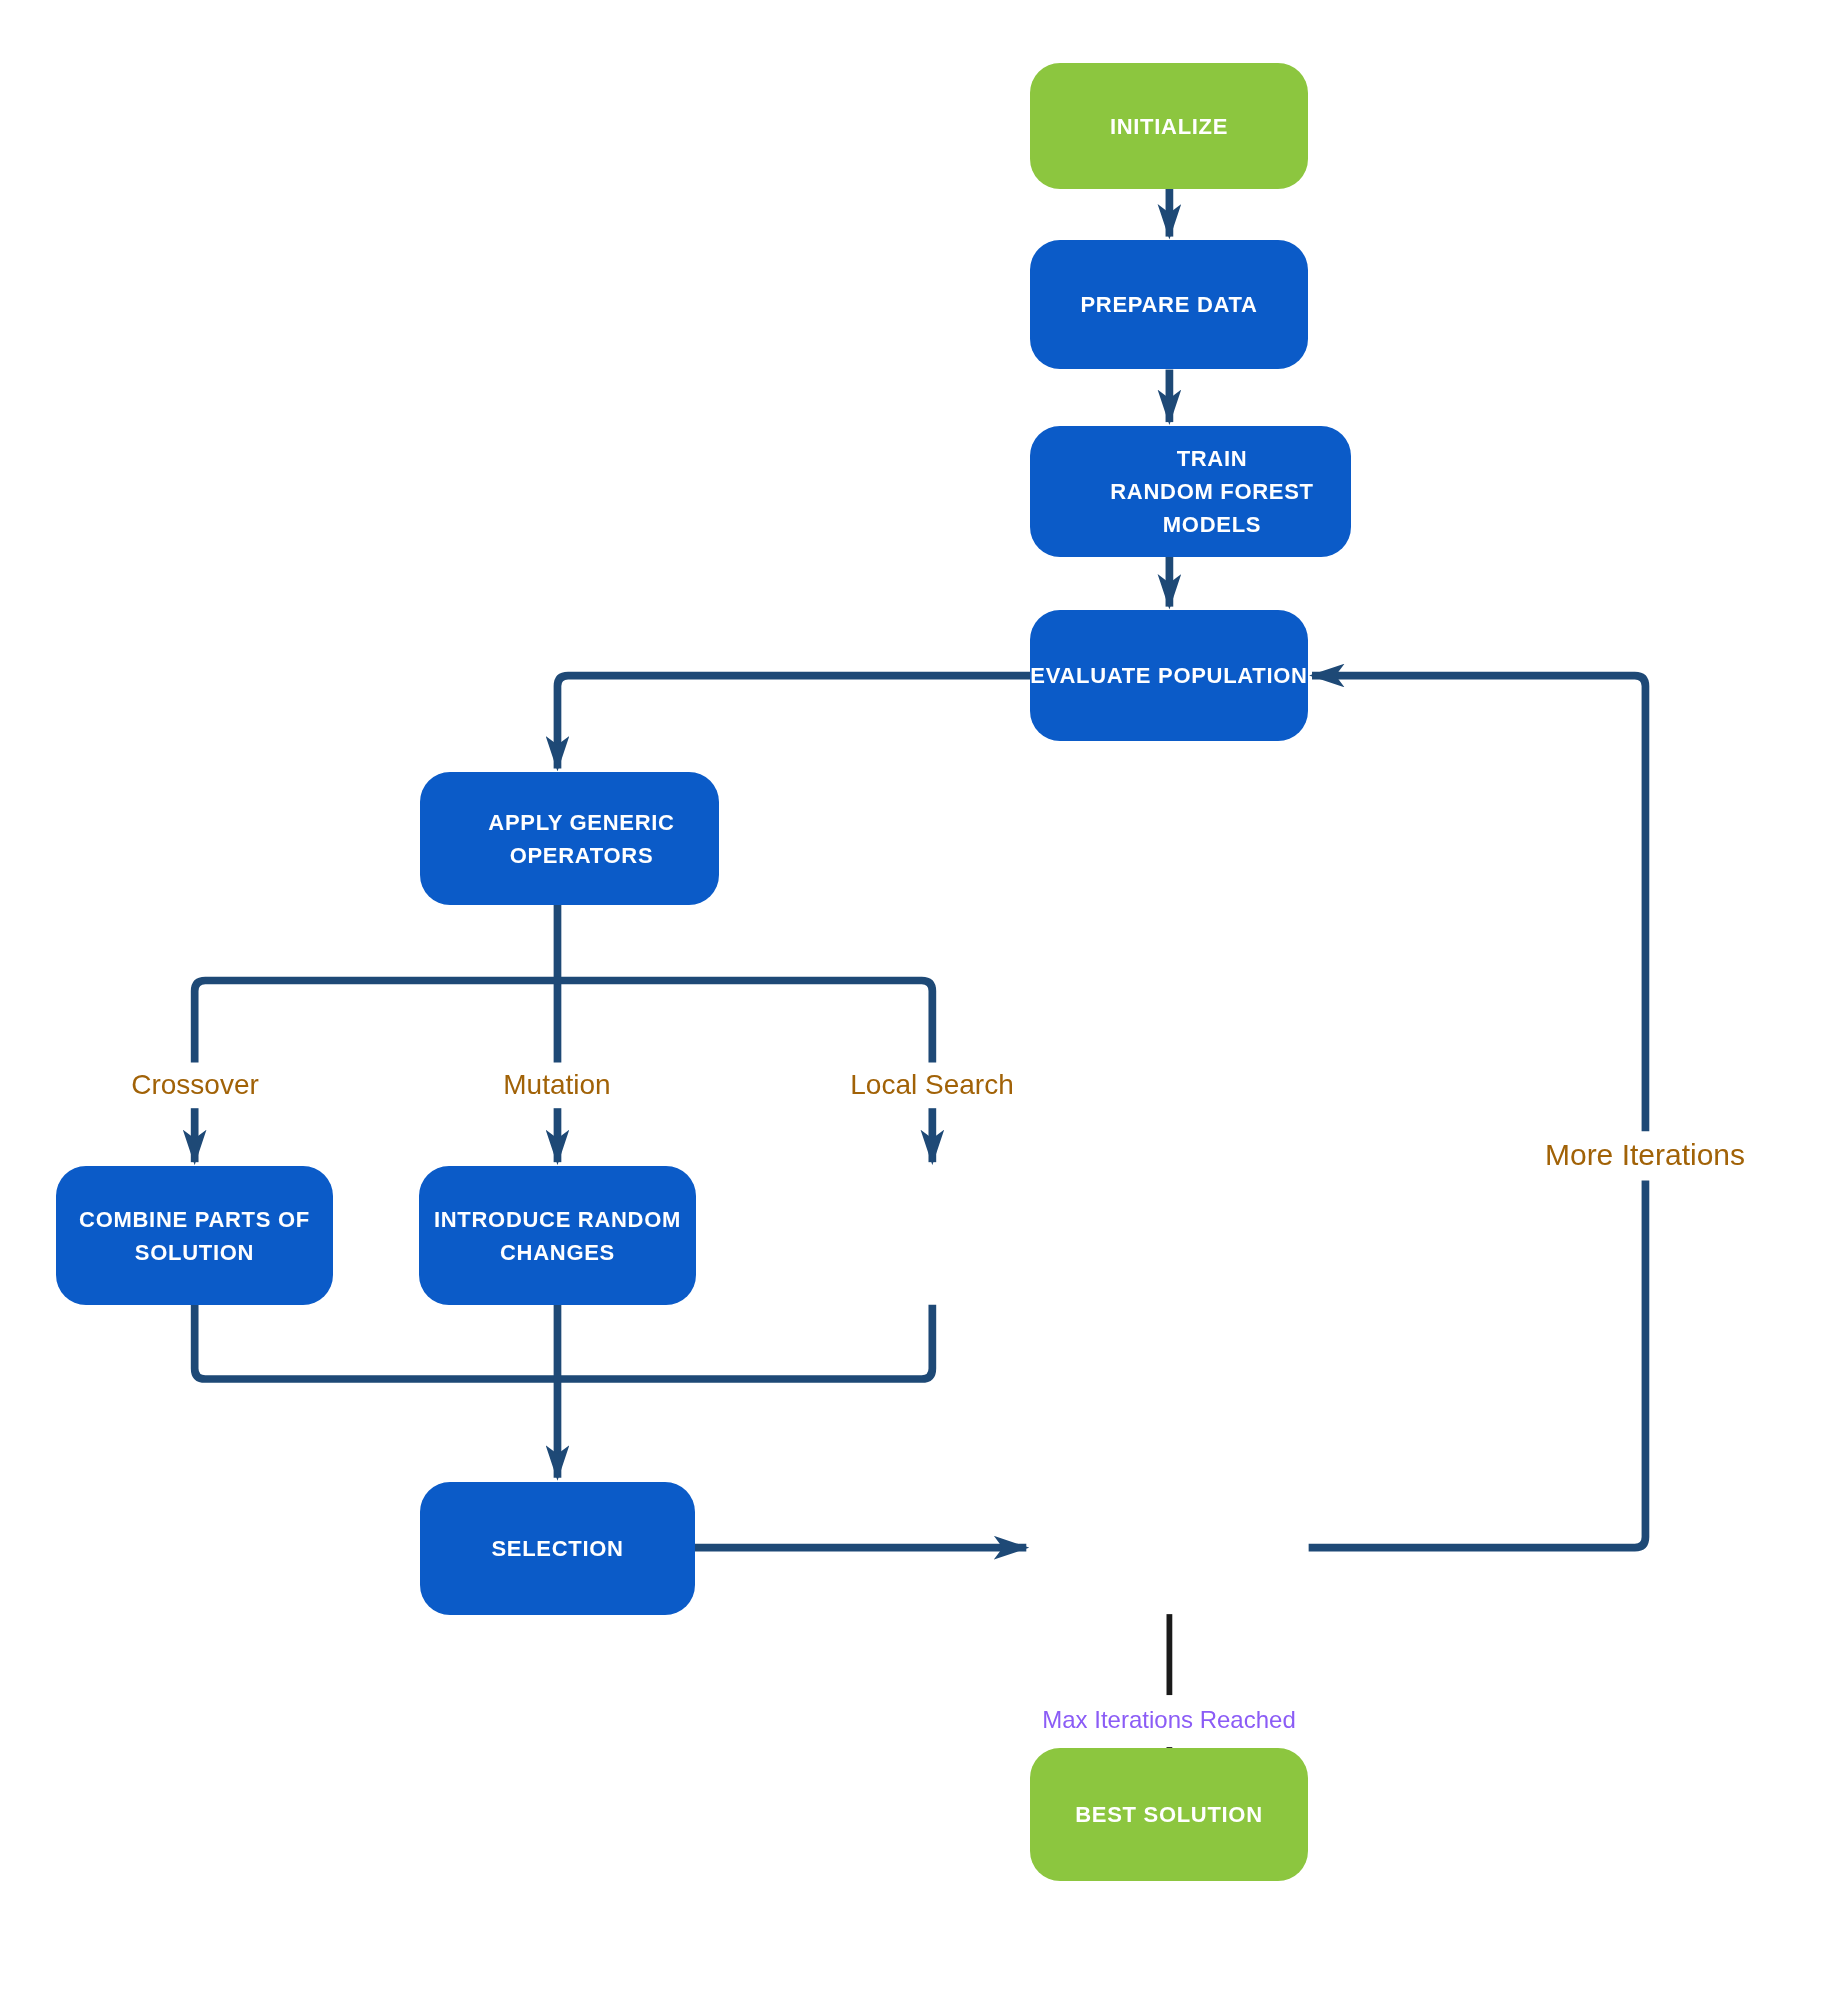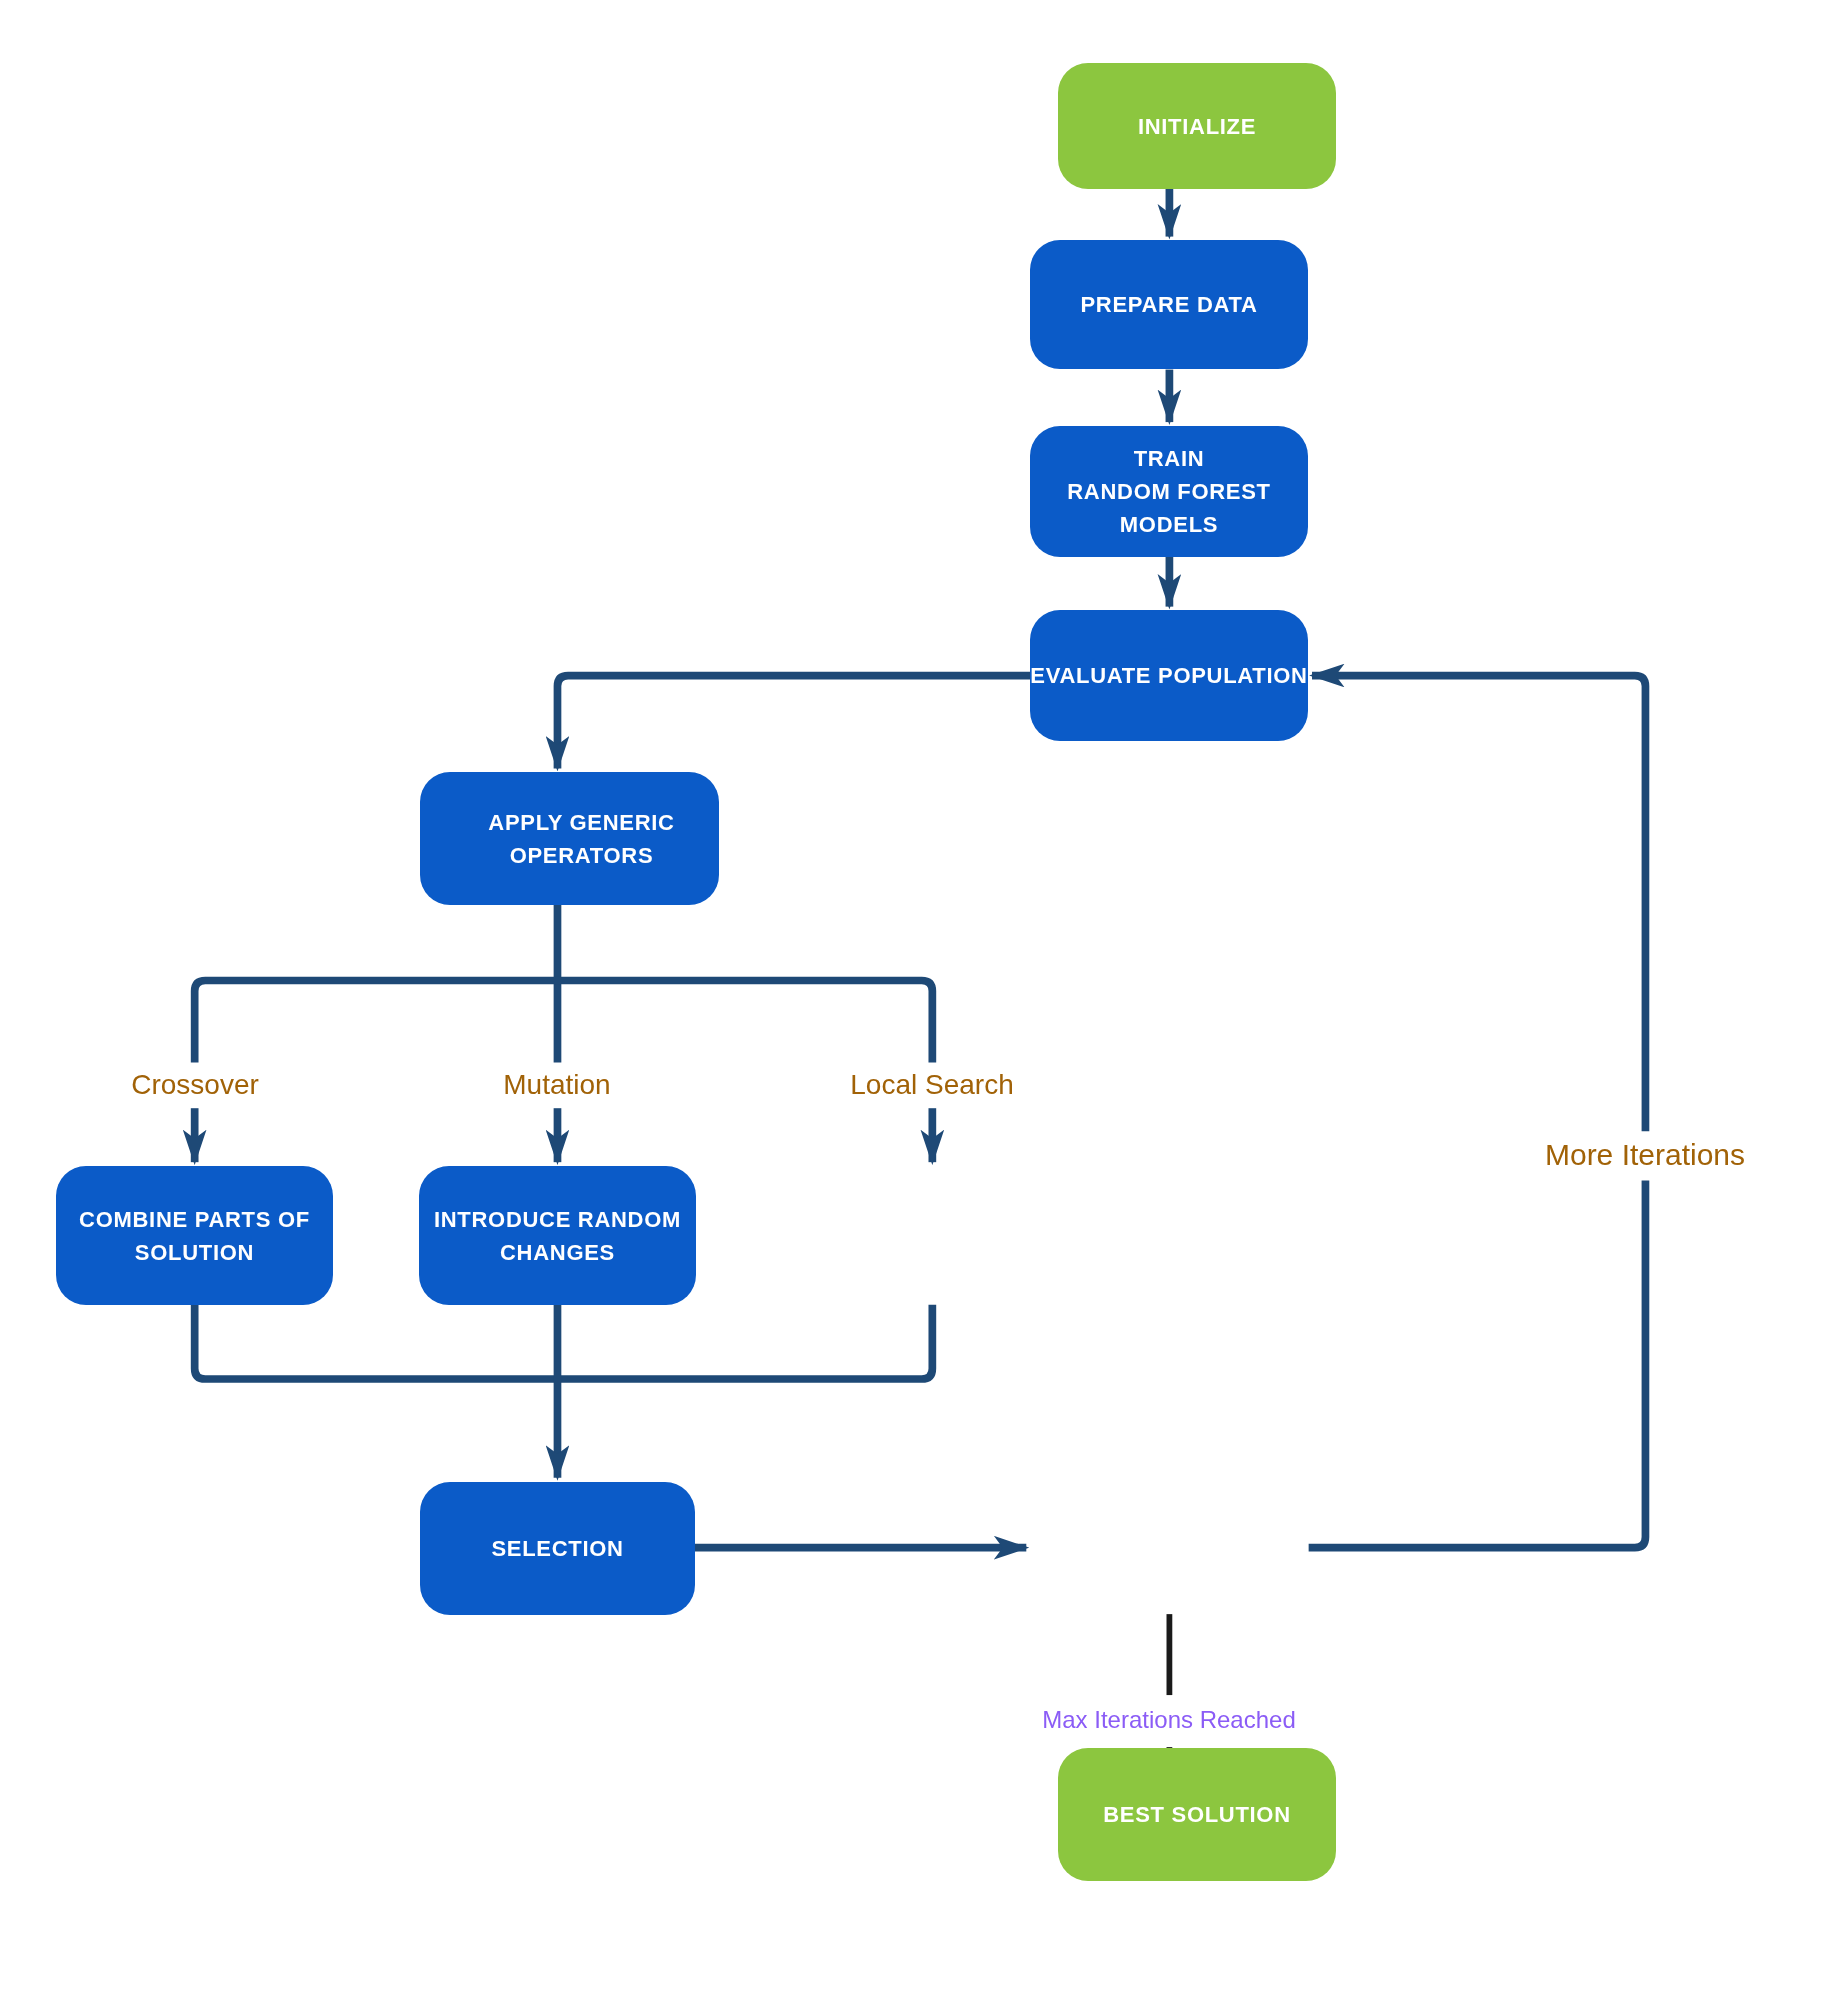--- a/index.html
+++ b/index.html
@@ -26,21 +26,21 @@
     border-radius: 30px;
     color: #ffffff;
     font-weight: bold;
     font-size: 22px;
     letter-spacing: 0.7px;
     line-height: 1.5;
     text-align: center;
     z-index: 2;
   }
   .node.blue  { background: #0b5bc8; }
-  .node.green { background: #8cc63f; margin-left: 28px; }
+  .node.green { background: #8cc63f; }
   .node span { display: block; }
   .edge-label {
     position: absolute;
     transform: translate(-50%, -50%);
     white-space: nowrap;
     color: #a16207;
     font-size: 28px;
     z-index: 3;
     background: #ffffff;
     padding: 0 4.8px;
@@ -87,21 +87,21 @@
     <g stroke="#1a1a1a" stroke-width="12" fill="none">
       <path d="M2427 3350 V3518"></path>
       <path d="M2427 3626 V3733" marker-end="url(#arrow-black)"></path>
     </g>
   </svg>
 
   <div class="node green" style="left:1030px; top:63px;  width:278px; height:126px;">INITIALIZE</div>
 
   <div class="node blue" style="left:1030px; top:240px;  width:278px; height:129px;">PREPARE DATA</div>
 
-  <div class="node blue" style="left:1030px; top:426px;  width:278px; height:131px;">
+  <div class="node blue" style="left:1030px; top:426px;  width:278px; height:131px;padding-left:43px;">
     <span>TRAIN</span>
     <span>RANDOM FOREST</span>
     <span>MODELS</span>
   </div>
 
   <div class="node blue" style="left:1030px; top:610px; width:278px; height:131px;">EVALUATE POPULATION</div>
 
   <div class="node blue" style="left:420px;  top:772px; width:275px; height:133px;padding-left:24px;">
     <span>APPLY GENERIC</span>
     <span>OPERATORS</span>

